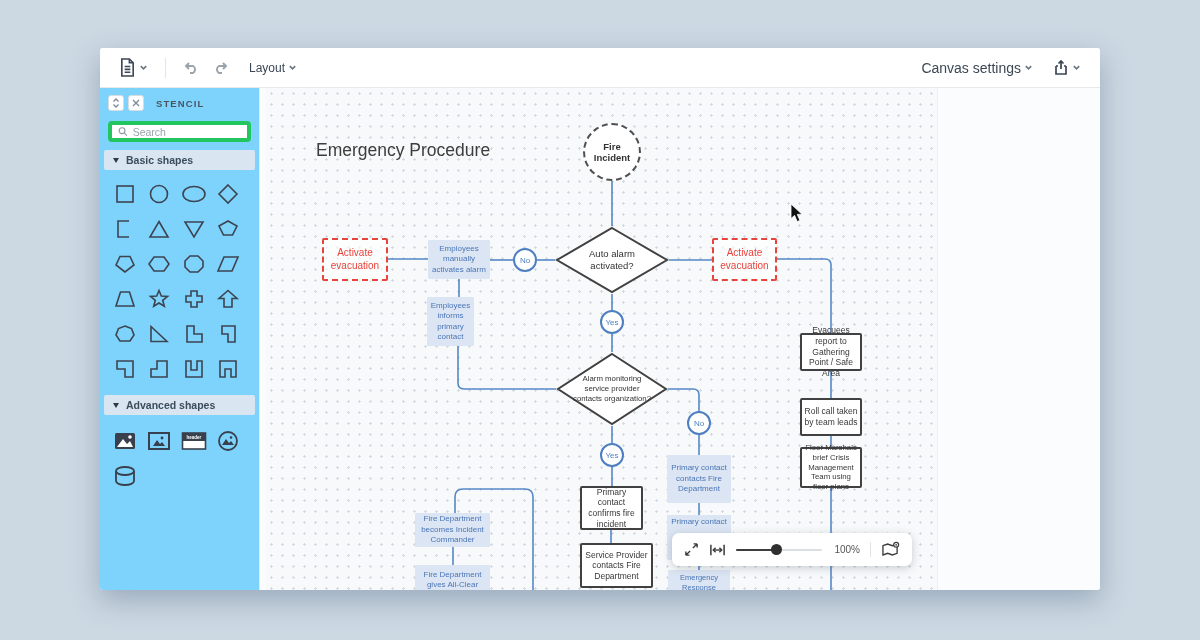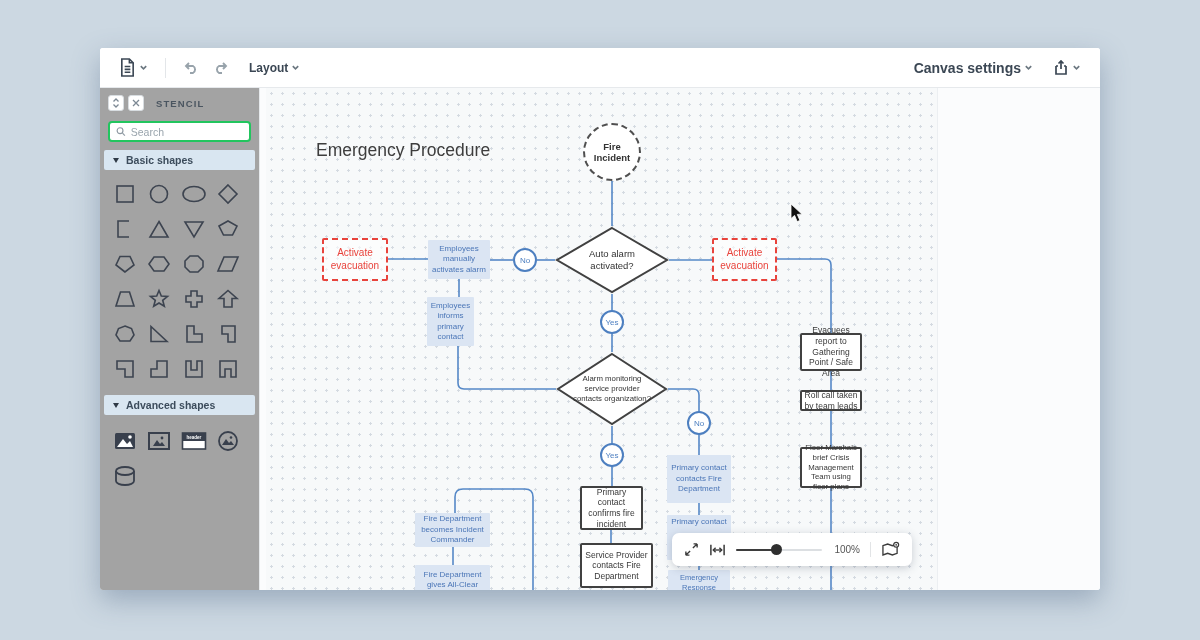--- a/index.html
+++ b/index.html
@@ -10,33 +10,33 @@
             background:#fff; border-radius:3px; box-shadow:0 10px 28px rgba(70,95,125,.38); overflow:hidden; }
 
   
   .toolbar { position:absolute; left:0; top:0; right:0; height:40px; background:#fff;
              border-bottom:1px solid #e6e9ec; display:flex; align-items:center; padding:0 14px; z-index:5; }
   .tb-left, .tb-right { display:flex; align-items:center; gap:4px; }
   .tb-right { margin-left:auto; gap:10px; }
   .tb-btn { display:flex; align-items:center; gap:3px; padding:4px 5px; border-radius:4px; cursor:pointer; }
   .chev { width:9px; height:9px; stroke:#6b7780; stroke-width:1.8; fill:none; }
   .tb-divider { width:1px; height:20px; background:#e3e6e9; margin:0 8px; }
-  .tb-label { font-size:12px; font-weight:700; color:#3b4754; }
+  .tb-label { font-size:12px; font-weight:400; color:#3b4754; }
   .tb-label.small { font-size:14px; }
   .icon-dark { stroke:#3b4754; fill:none; stroke-width:1.7; }
   .icon-gray { stroke:#98a3ab; fill:none; stroke-width:1.9; }
 
   
-  .sidebar { position:absolute; left:0; top:40px; bottom:0; width:160px; background:#a3a3a3;
+  .sidebar { position:absolute; left:0; top:40px; bottom:0; width:160px; background:#7dd3fc;
              border-right:1px solid #e6e9ec; z-index:4; }
   .panel-head { display:flex; align-items:center; gap:4px; padding:7px 8px 4px 8px; }
   .mini-btn { width:16px; height:16px; border:1px solid #d8dde1; border-radius:3px; background:#fff;
               display:flex; align-items:center; justify-content:center; cursor:pointer; }
   .panel-title { font-size:9.5px; font-weight:700; letter-spacing:1.1px; color:#4a5560; margin-left:8px; }
-  .search-wrap { margin:6px 8px 8px 8px; height:21px; border:2px solid #22c55e; border-radius:4px;
+  .search-wrap { margin:6px 8px 8px 8px; height:21px; border:4px solid #22c55e; border-radius:4px;
                  background:#fff; display:flex; align-items:center; padding:0 6px; gap:5px; }
   .search-wrap input { border:none; outline:none; width:100%; font-size:10.5px; color:#47525c;
                        font-family:"Liberation Sans", sans-serif; background:transparent; }
   .search-wrap input::placeholder { color:#9aa5ad; }
   .section-header { margin:4px 4px 0 4px; height:20px; background:#d9e6f1; border-radius:2px;
                     display:flex; align-items:center; gap:7px; padding:0 9px; cursor:pointer; }
   .section-header .tri { width:0; height:0; border-left:3.5px solid transparent; border-right:3.5px solid transparent;
                          border-top:5px solid #2f3a46; }
   .section-label { font-size:10.5px; font-weight:700; color:#3c4c5c; }
   .shape-grid { display:grid; grid-template-columns:repeat(4,1fr); row-gap:11px; padding:12px 10px 10px 12px; }
@@ -427,21 +427,21 @@
     </div>
 
     <div class="node n-white" style="left:320px; top:455px; width:73px; height:45px;">
       <span>Service Provider contacts Fire Department</span>
     </div>
 
     <div class="node n-white" style="left:540px; top:245px; width:62px; height:38px;">
       <span>Evacuees report to Gathering Point / Safe Area</span>
     </div>
 
-    <div class="node n-white" style="left:540px; top:302px; width:62px; height:21px;">
+    <div class="node n-white" style="left:540px; top:310px; width:62px; height:38px;">
       <span>Roll call taken by team leads</span>
     </div>
 
     <div class="node n-white" style="left:540px; top:359px; width:62px; height:41px; font-size:7.8px;">
       <span>Floor Marshals brief Crisis Management Team using floor plans</span>
     </div>
 
     <div class="node n-blue" style="left:155px; top:425px; width:75px; height:34px;">
       <span>Fire Department becomes Incident Commander</span>
     </div>

